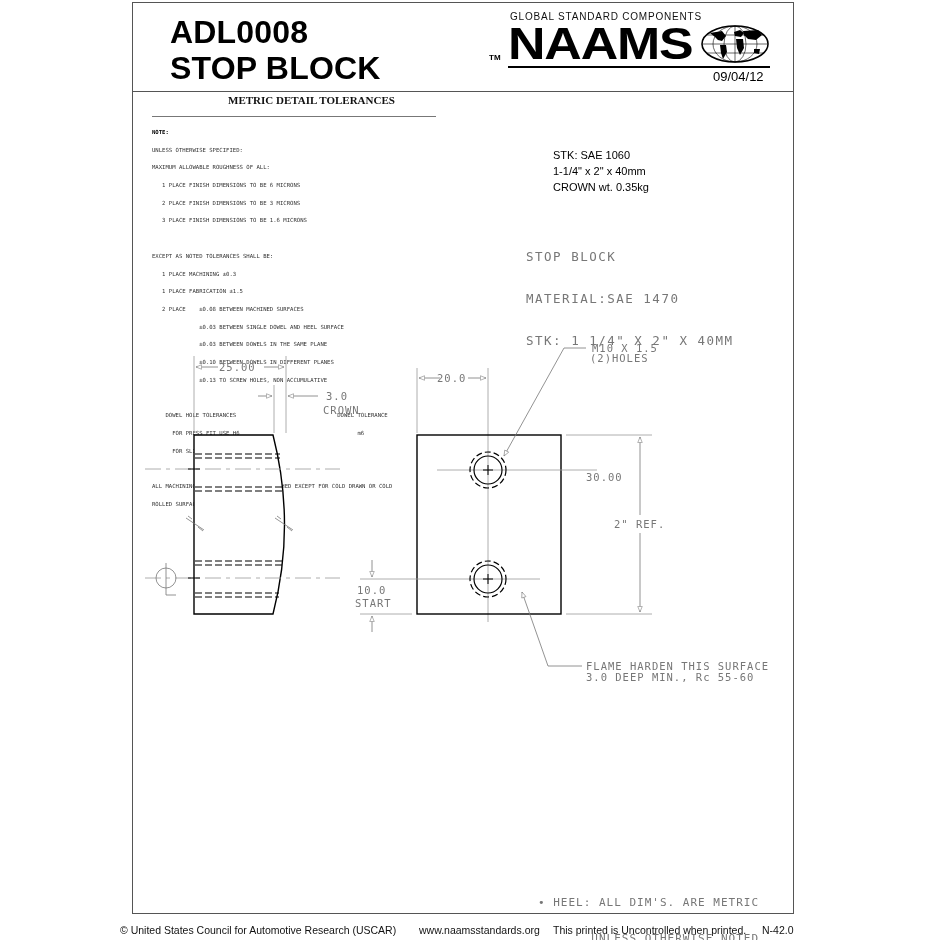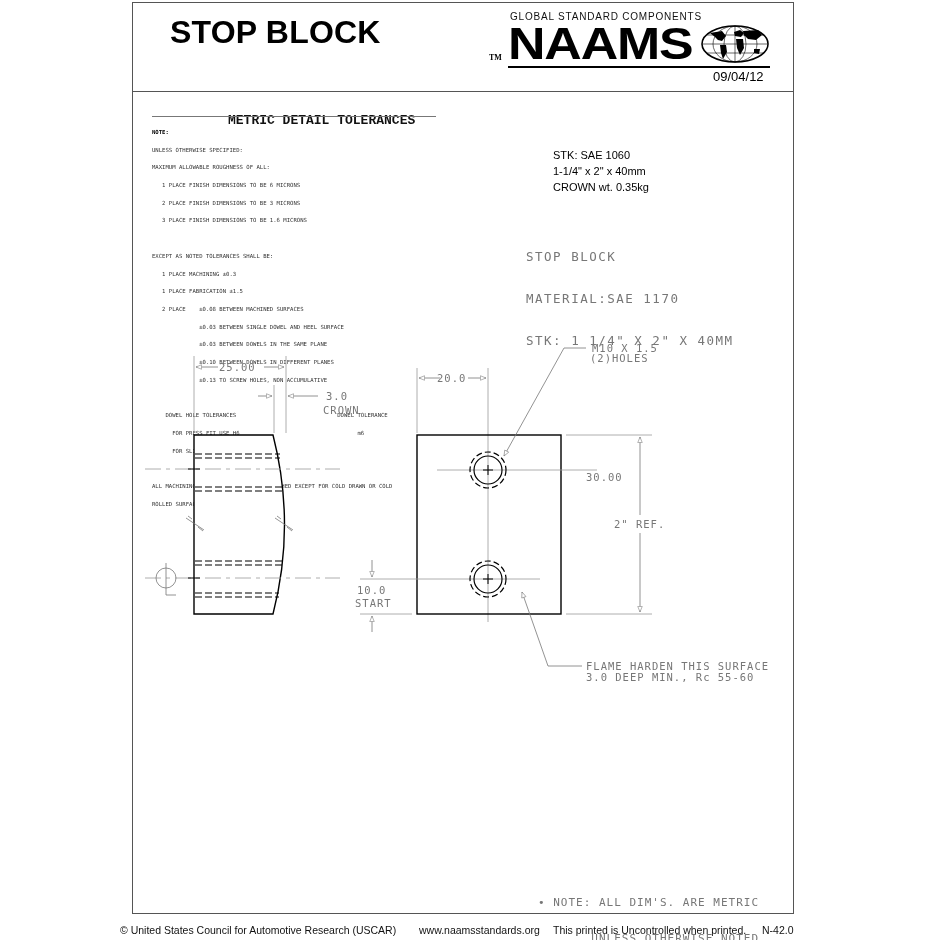--- a/index.html
+++ b/index.html
@@ -1,43 +1,44 @@
 <!DOCTYPE html>
 <html><head>
 <meta charset="utf-8">
 <style>
   html, body { margin:0; padding:0; background:#ffffff; }
   body { width:940px; height:940px; position:relative; overflow:hidden; font-family:"Liberation Sans", sans-serif; }
   .frame { position:absolute; left:132px; top:2px; width:662px; height:912px; border:1px solid #555; box-sizing:border-box; }
   .hdr-div { position:absolute; left:132px; top:91px; width:662px; height:1px; background:#555; }
   .title { position:absolute; left:170px; top:14px; font-weight:bold; font-size:32px; line-height:36px; color:#000; letter-spacing:0.2px; }
   .gsc { position:absolute; left:510px; top:11px; font-size:10px; letter-spacing:0.8px; color:#111; }
-  .tm { position:absolute; left:489px; top:53px; font-size:8px; font-weight:bold;font-family:Liberation Serif, serif; }
+  .tm { position:absolute; left:489px; top:53px; font-size:8px; font-weight:bold; }
   .naams { position:absolute; left:508px; top:21px; font-size:44px; font-weight:900; font-family:"Liberation Sans", sans-serif; letter-spacing:-1px; color:#000; line-height:46px; transform:scaleX(1.18); transform-origin:left top; }
   .naams-line { position:absolute; left:508px; top:66px; width:262px; height:2px; background:#000; }
   .date { position:absolute; left:713px; top:69px; font-size:13px; color:#000; }
   .globe { position:absolute; left:700px; top:24px; }
   .tol { position:absolute; left:152px; top:106px; width:290px; font-family:"DejaVu Sans Mono", monospace; font-size:5.6px; line-height:5.9px; color:#333; white-space:pre; }
-  .tol-title { position:absolute; left:228px; top:113px; font-family:Liberation Mono, monospace; font-size:13px; font-weight:bold; color:#111; }
+  .tol-title { position:absolute; left:228px; top:94px; font-family:Liberation Serif, serif; font-size:11px; font-weight:bold; color:#111; }
   .tol-rule { position:absolute; left:152px; top:116px; width:284px; height:1px; background:#777; }
   .stk { position:absolute; left:553px; top:147px; font-size:11px; line-height:16px; color:#000; }
   .cad { font-family:"DejaVu Sans Mono", monospace; color:#777; }
   .cad-title { position:absolute; left:526px; top:222px; font-size:12.5px; line-height:14px; letter-spacing:1.5px; white-space:pre; font-weight:200; }
   .note { position:absolute; left:538px; top:873px; font-size:11px; line-height:12px; letter-spacing:1px; white-space:pre; }
   .footer { position:absolute; top:924px; font-size:10.5px; color:#111; }
   svg.drawing { position:absolute; left:0; top:0; }
   .lbl { font-family:"DejaVu Sans Mono", monospace; fill:#777; font-size:10.5px; letter-spacing:1px; }
 </style>
 </head>
 <body>
 
 <div class="frame"></div>
 <div class="hdr-div"></div>
 
 <div class="title">
+  <div>ADL0008</div>
   <div>STOP BLOCK</div>
 </div>
 
 <div class="gsc">GLOBAL STANDARD COMPONENTS</div>
 <div class="tm">TM</div>
 <div class="naams">NAAMS</div>
 <div class="naams-line"></div>
 <svg class="globe" width="70" height="40" viewBox="0 0 70 40">
   <ellipse cx="35" cy="20" rx="33" ry="18" fill="#fff" stroke="#000" stroke-width="1.6"></ellipse>
   <ellipse cx="35" cy="20" rx="22" ry="18" fill="none" stroke="#000" stroke-width="0.6"></ellipse>
@@ -83,21 +84,21 @@
 </div>
 
 <div class="stk">
   <div>STK: SAE 1060</div>
   <div>1-1/4" x 2" x 40mm</div>
   <div>CROWN wt. 0.35kg</div>
 </div>
 
 <div class="cad cad-title">
   <div>STOP BLOCK</div>
-  <div>MATERIAL:SAE 1170</div>
+  <div>MATERIAL:SAE 1470</div>
   <div>STK: 1 1/4" X 2" X 40MM</div>
 </div>
 
 <svg class="drawing" width="940" height="940" viewBox="0 0 940 940">
   <defs>
     <marker id="arr" viewBox="0 0 10 10" refX="10" refY="5" markerWidth="9" markerHeight="7" orient="auto-start-reverse">
       <path d="M0 1 L10 5 L0 9 Z" fill="#fff" stroke="#777" stroke-width="1"></path>
     </marker>
   </defs>
 
@@ -191,20 +192,20 @@
   <text class="lbl" x="590" y="362">(2)HOLES</text>
   <text class="lbl" x="586" y="481">30.00</text>
   <text class="lbl" x="614" y="528">2" REF.</text>
   <text class="lbl" x="357" y="594">10.0</text>
   <text class="lbl" x="355" y="607">START</text>
   <text class="lbl" x="586" y="670">FLAME HARDEN THIS SURFACE</text>
   <text class="lbl" x="586" y="681">3.0 DEEP MIN., Rc 55-60</text>
 </svg>
 
 <div class="cad note">
-  <div>• NOTE: ALL DIM'S. ARE METRIC</div>
+  <div>• HEEL: ALL DIM'S. ARE METRIC</div>
   <div>       UNLESS OTHERWISE NOTED.</div>
 </div>
 
 <div class="footer" style="left:120px;">© United States Council for Automotive Research (USCAR)</div>
 <div class="footer" style="left:419px;">www.naamsstandards.org</div>
 <div class="footer" style="left:553px;">This printed is Uncontrolled when printed.</div>
 <div class="footer" style="left:762px;">N-42.0</div>
 
 </body></html>

